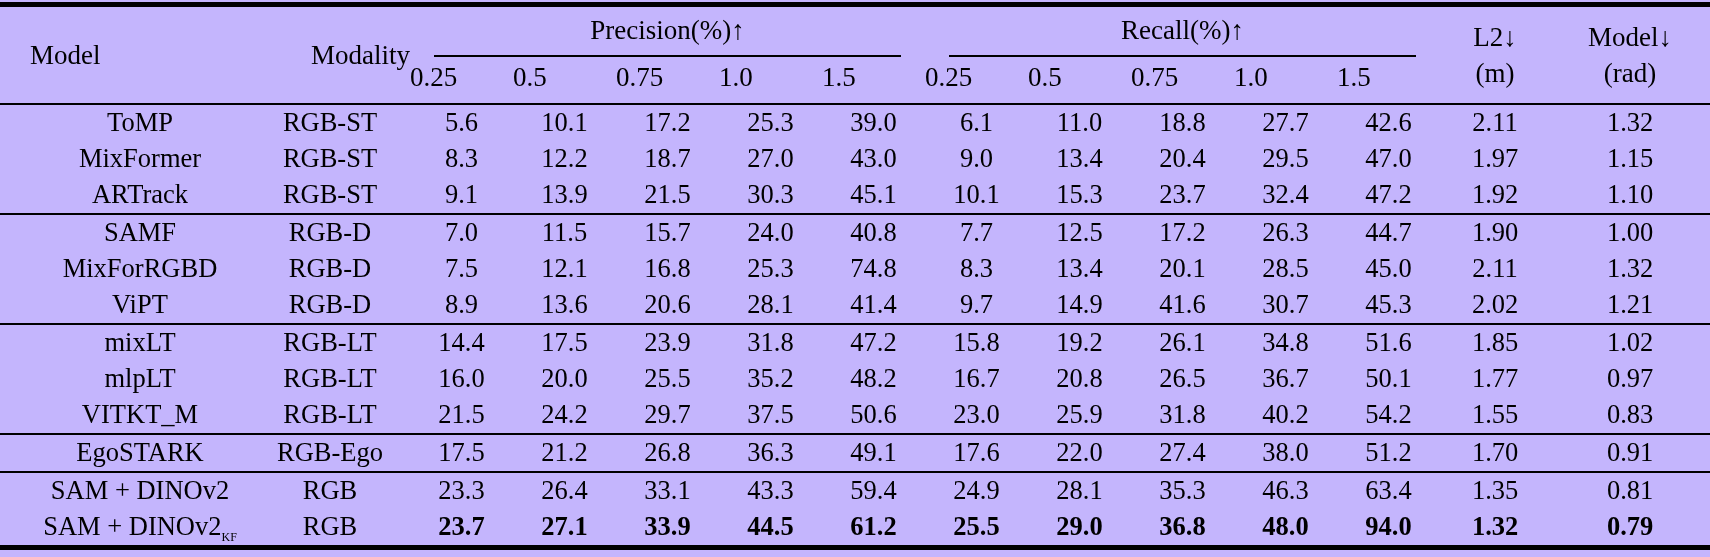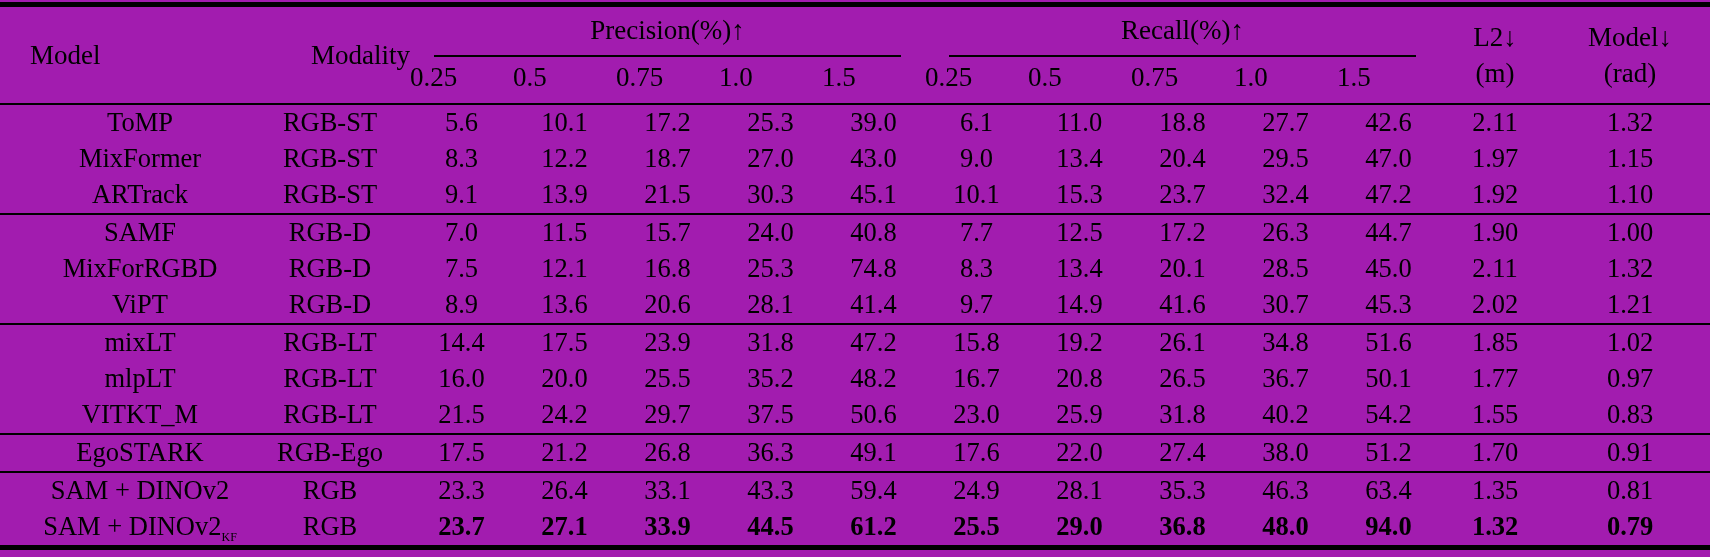--- a/index.html
+++ b/index.html
@@ -6,21 +6,21 @@
     margin: 0;
     padding: 0;
     background: #ffffff;
     width: 1710px;
     height: 557px;
     overflow: hidden;
   }
   .page {
     width: 1710px;
     height: 557px;
-    background: #a21caf;
+    background: #c4b5fd;
     font-family: "Liberation Serif", "DejaVu Serif", serif;
     color: #000000;
     box-sizing: border-box;
     padding-top: 2px;
   }
   table.results {
     width: 1710px;
     border-collapse: collapse;
     table-layout: fixed;
     border-top: 5px solid #000;

